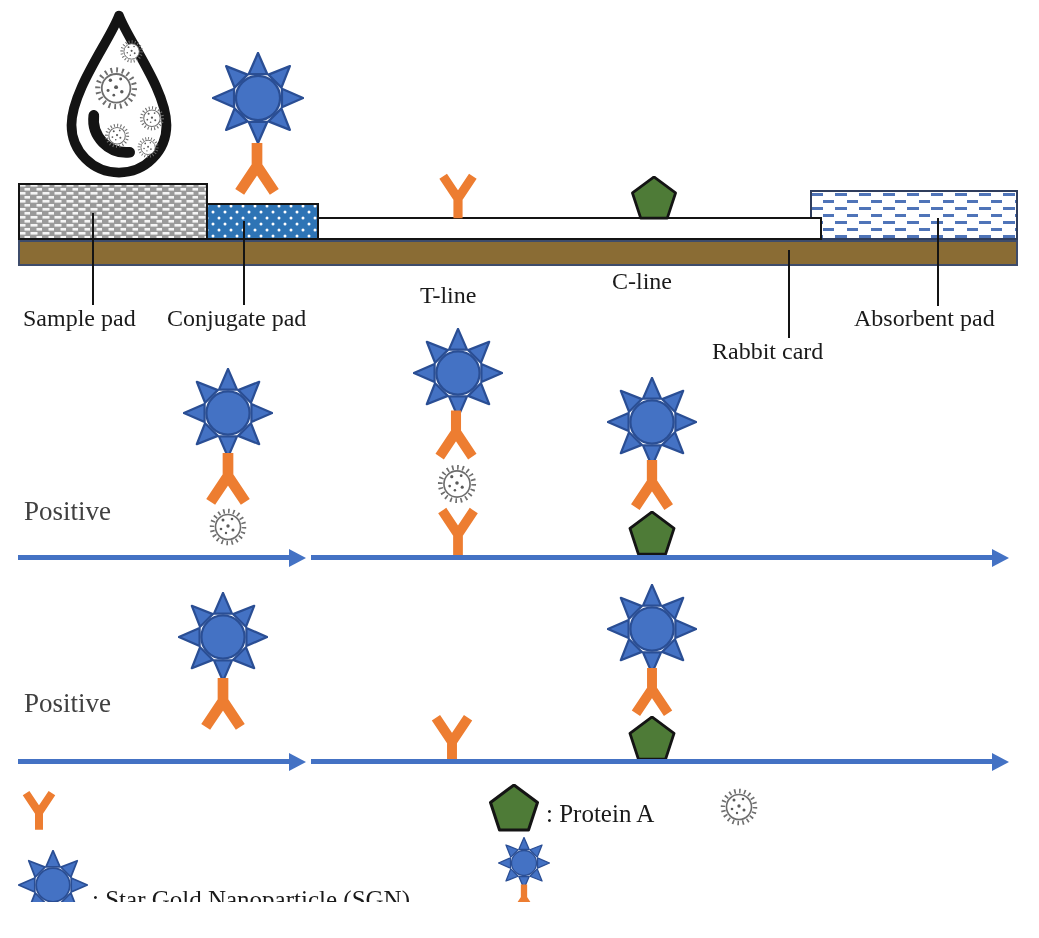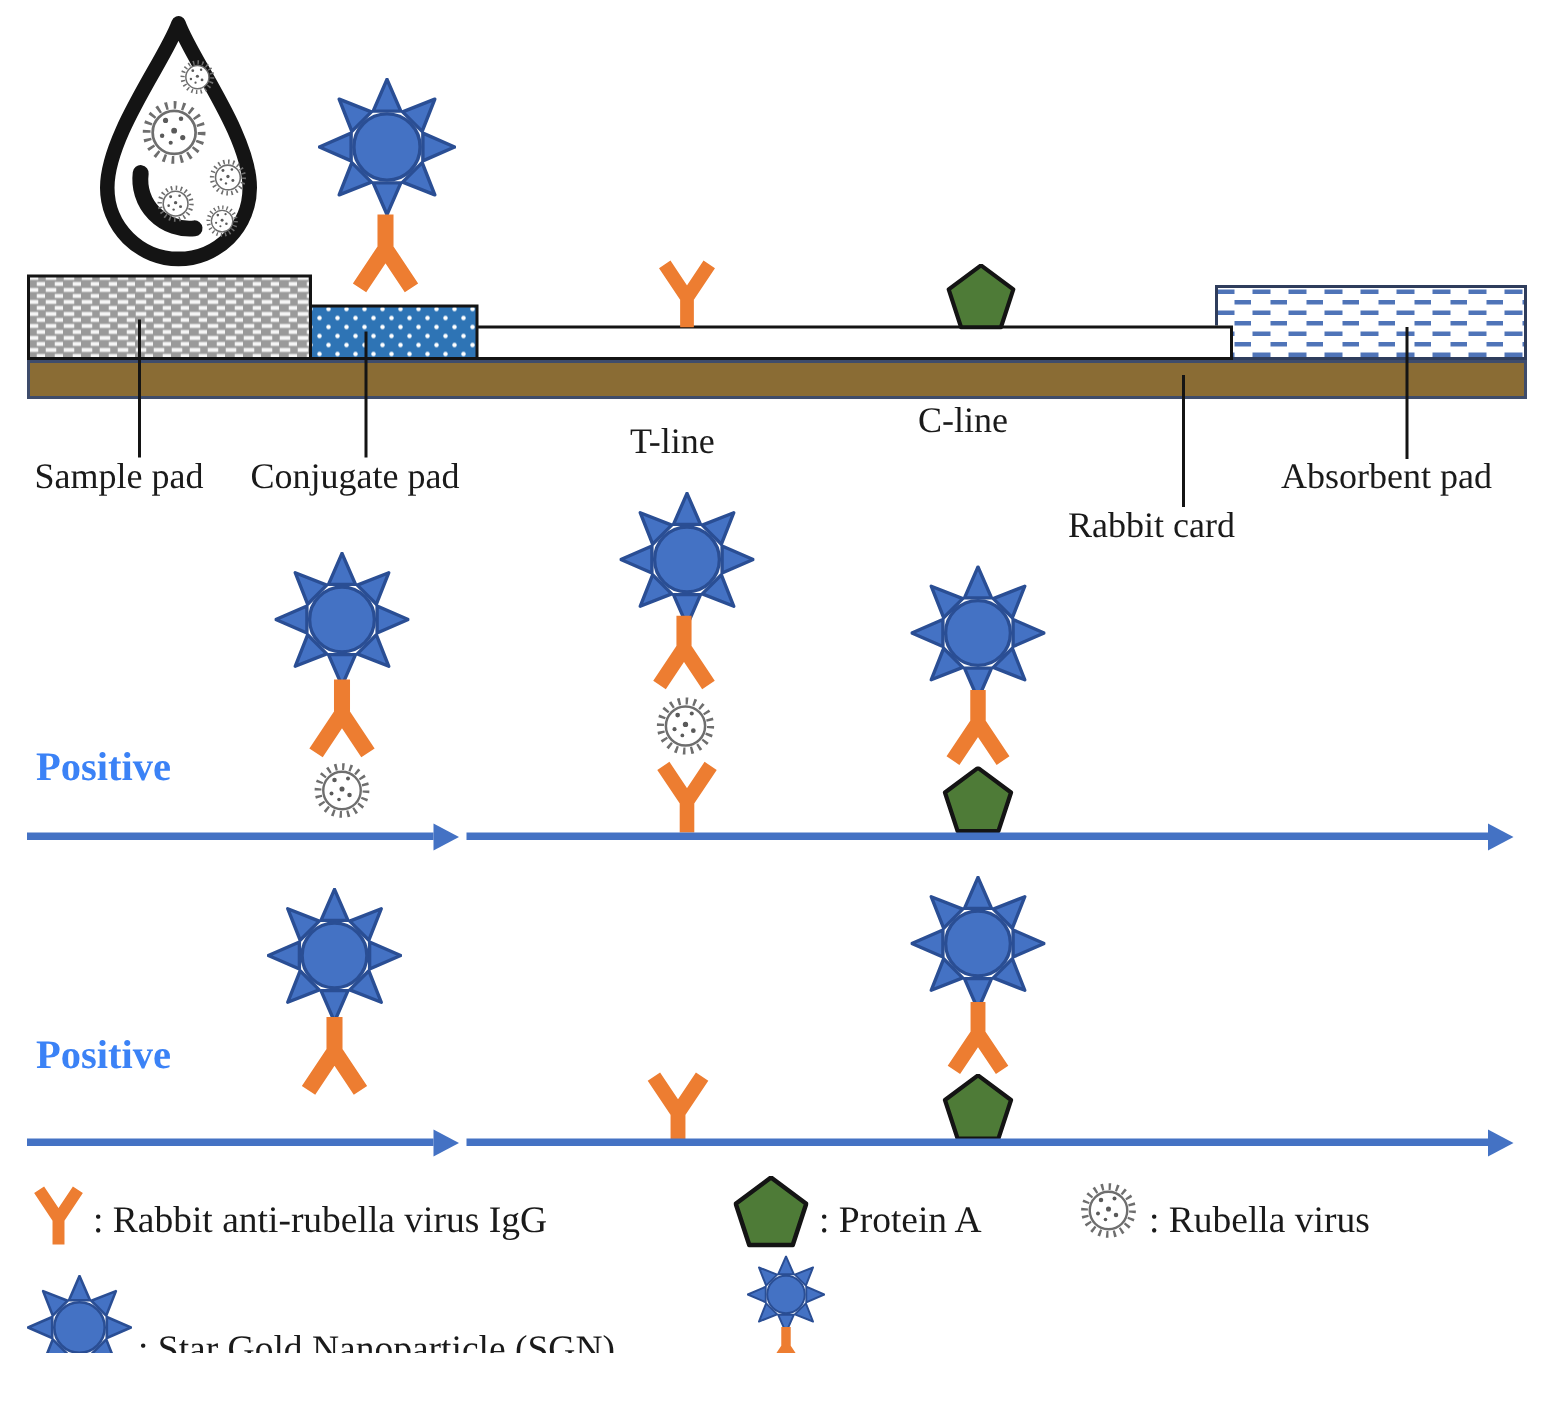--- a/index.html
+++ b/index.html
@@ -1,20 +1,20 @@
 <!DOCTYPE html>
 <html><head>
 <meta charset="utf-8">
 <style>
   html,body{margin:0;padding:0;background:#fff;}
   #fig{position:relative;width:1039px;height:902px;background:#fff;overflow:hidden;
        font-family:"Liberation Serif", serif;color:#1a1a1a;}
   .lbl{position:absolute;font-size:24px;white-space:nowrap;}
   .center{text-align:left;}
-  .result-lbl{position:absolute;font-size:27px;font-weight:bold;color:#3b82f6;white-space:nowrap;}
+  .result-lbl{position:absolute;font-size:27px;font-weight:normal;color:#404040;white-space:nowrap;}
   .leader{position:absolute;width:2px;background:#141414;z-index:6;}
   .flow-line{position:absolute;height:5px;background:#4472C4;z-index:1;}
   .flow-head{position:absolute;width:0;height:0;border-top:9px solid transparent;
              border-bottom:9px solid transparent;border-left:17px solid #4472C4;z-index:1;}
   .strip-white{position:absolute;background:#fff;border:2px solid #141414;box-sizing:border-box;z-index:3;}
   .backing{position:absolute;background:#8A6C34;border:2px solid #3E4C6B;box-sizing:border-box;z-index:1;}
   svg.icon{position:absolute;overflow:visible;}
   .rot180{transform:rotate(180deg);}
   .z2{z-index:2}.z4{z-index:4}.z5{z-index:5}
 </style>
@@ -200,31 +200,29 @@
     </svg>
 
   <div class="flow-line" style="left:18px;top:759px;width:271px"></div>
   <div class="flow-head" style="left:289px;top:753px"></div>
   <div class="flow-line" style="left:311px;top:759px;width:681px"></div>
   <div class="flow-head" style="left:992px;top:753px"></div>
 
   <svg class="icon" style="left:20px;top:786px" width="38" height="47">
       <use href="#sym-ab"></use>
     </svg>
-  <div class="lbl" style="left:62px;top:800px;font-size:25px">: Rabbit anti-rubella virus IgG</div>
 
   <svg class="icon" style="left:489px;top:784px" width="50" height="48">
       <use href="#sym-pent"></use>
     </svg>
   <div class="lbl" style="left:546px;top:800px;font-size:25px">: Protein A</div>
 
   <svg class="icon" style="left:717px;top:785px" width="44" height="44">
       <use href="#sym-virus"></use>
     </svg>
-  <div class="lbl" style="left:766px;top:800px;font-size:25px">: Rubella virus</div>
 
   <svg class="icon" style="left:18px;top:850px" width="70" height="70">
       <use href="#sym-star"></use>
     </svg>
   <div class="lbl" style="left:92px;top:886px;font-size:25px">: Star Gold Nanoparticle (SGN)</div>
 
   <svg class="icon" style="left:498px;top:837px" width="52" height="52">
       <use href="#sym-star"></use>
     </svg>
   <svg class="icon rot180" style="left:509px;top:884px" width="30" height="33">

